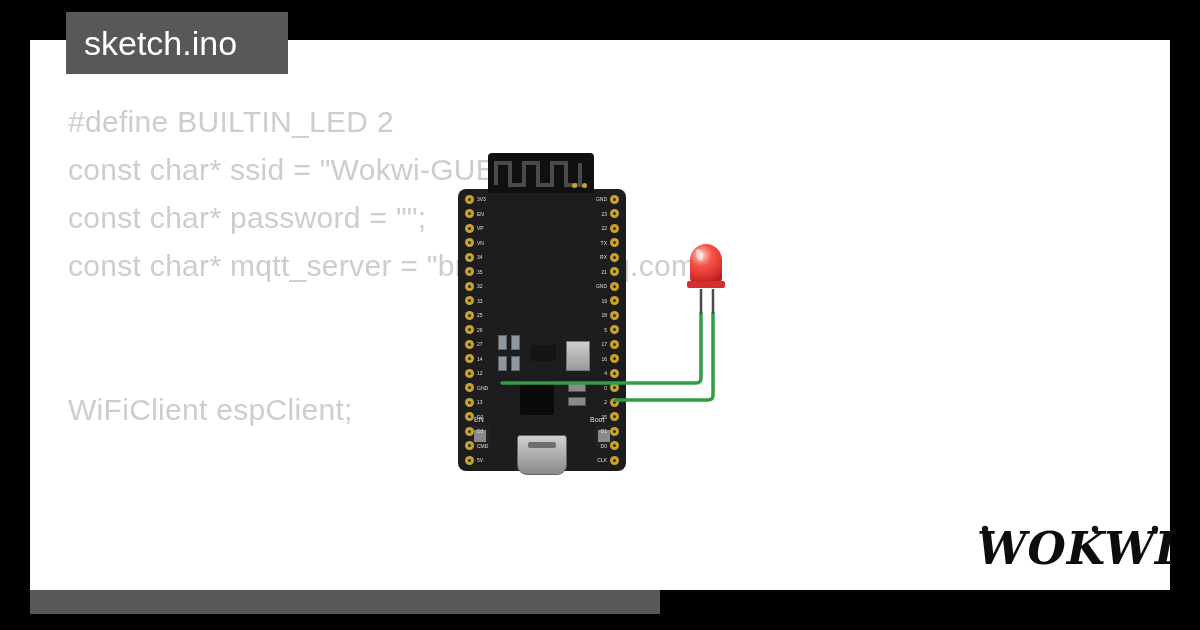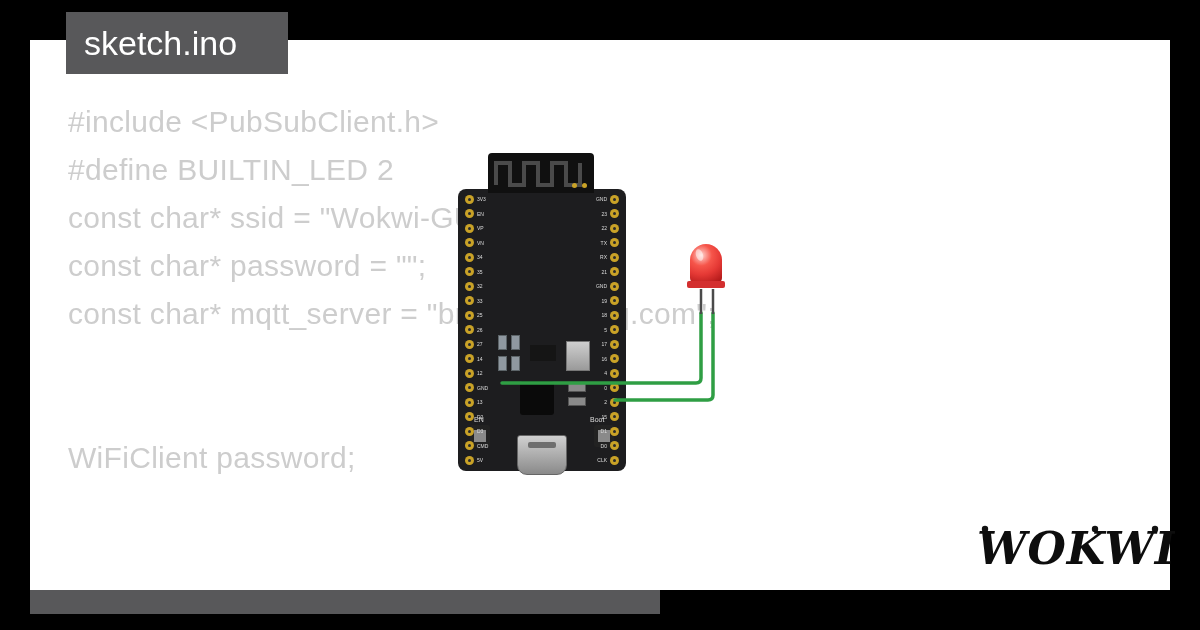--- a/index.html
+++ b/index.html
@@ -65,28 +65,27 @@
 <div class="page">
 
   <div class="card"></div>
   <div class="bottom-bar"></div>
 
   <div class="file-tab">
     <span>sketch.ino</span>
   </div>
 
   <div class="code">
-      <div class="code-line">#include &lt;PubSubClient.h&gt;</div>
       <div class="code-line">#define BUILTIN_LED 2</div>
       <div class="code-line">const char* ssid = "Wokwi-GUEST";</div>
       <div class="code-line">const char* password = "";</div>
       <div class="code-line">const char* mqtt_server = "broker.hivemq.com";</div>
       <div class="code-line"></div>
       <div class="code-line"></div>
-      <div class="code-line">WiFiClient password;</div>
+      <div class="code-line">WiFiClient espClient;</div>
     </div>
 
   <div class="board">
     <div class="pcb"></div>
 
     <div class="module">
       <div class="antenna">
         <svg width="106" height="40">
           <polyline points="8,32 8,10 22,10 22,32 36,32 36,10 50,10 50,32 64,32 64,10 78,10 78,32 92,32 92,10" fill="none" stroke="#4a4a4a" stroke-width="4"></polyline>
         </svg>

